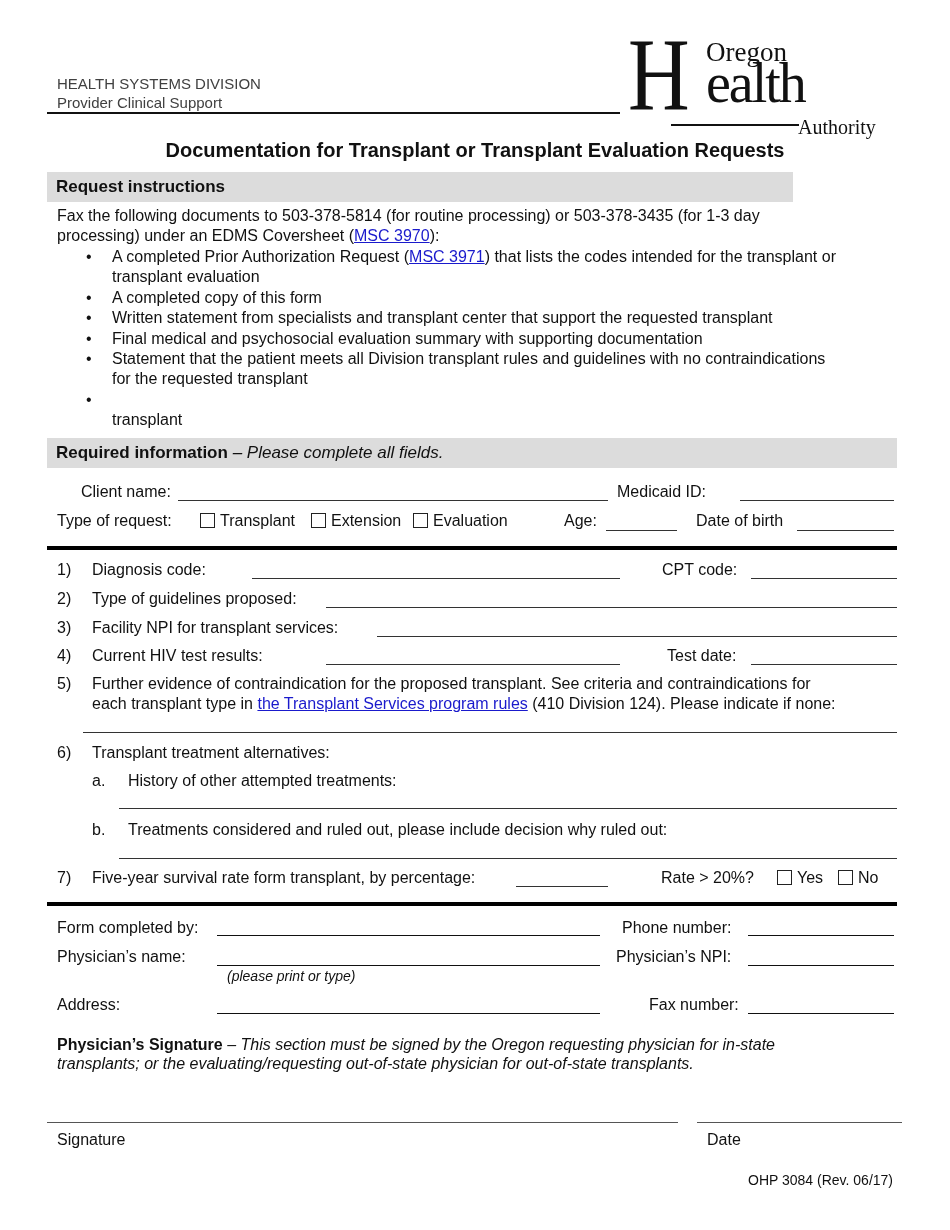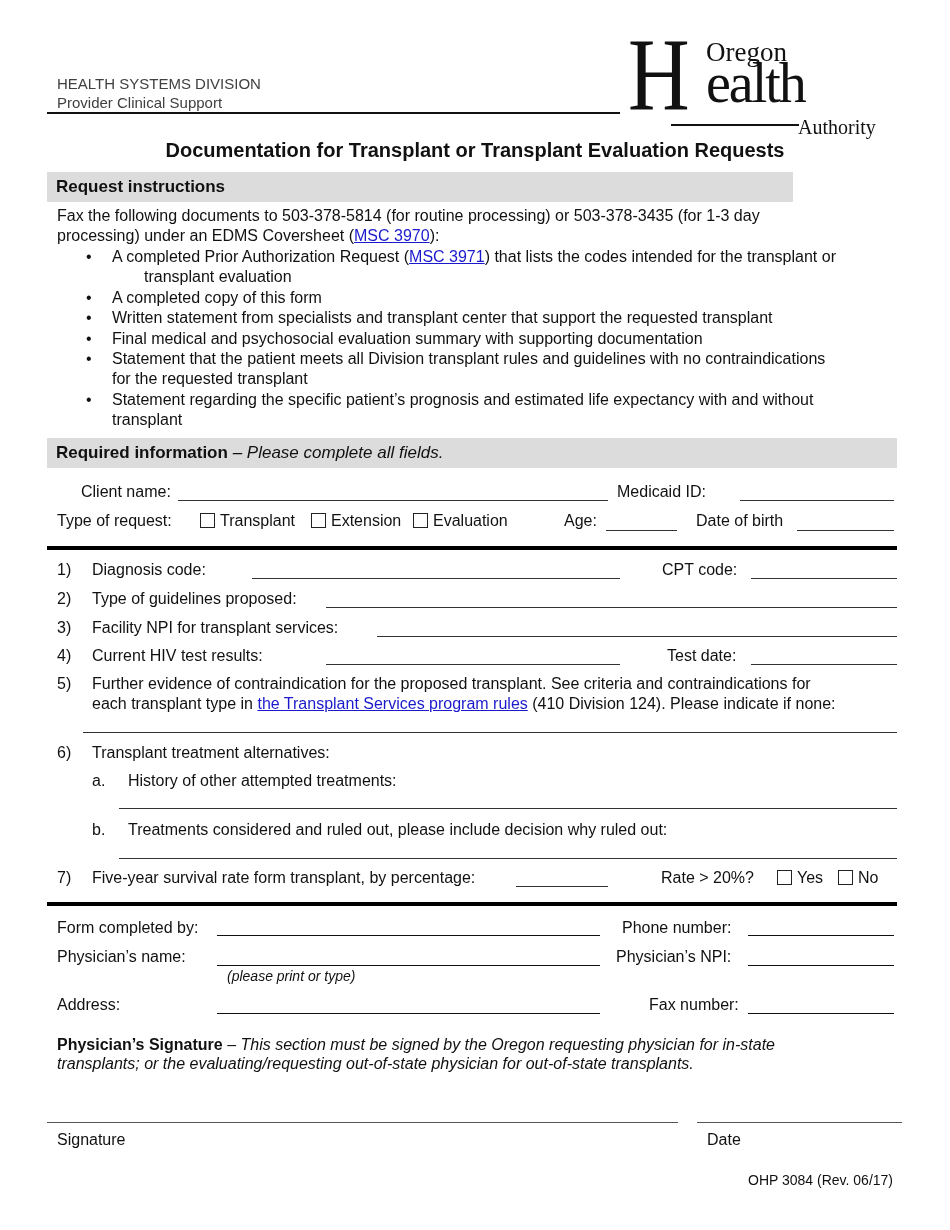--- a/index.html
+++ b/index.html
@@ -53,42 +53,41 @@
 
 <div class="abs t16" style="left:57px; top:206px;">Fax the following documents to 503-378-5814 (for routine processing) or 503-378-3435 (for 1-3 day</div>
 <div class="abs t16" style="left:57px; top:226px;">
   <span>processing) under an EDMS Coversheet (</span><span class="link">MSC 3970</span><span>):</span>
 </div>
 
 <div class="abs t16" style="left:112px; top:247px;">
   <span class="bullet-dot">•</span>
   <span>A completed Prior Authorization Request (</span><span class="link">MSC 3971</span><span>) that lists the codes intended for the transplant or</span>
 </div>
-<div class="abs t16" style="left:112px; top:267px;margin-left:32px;">transplant evaluation</div>
+<div class="abs t16" style="left:112px; top:267px;">transplant evaluation</div>
 
 <div class="abs t16" style="left:112px; top:288px;">
   <span class="bullet-dot">•</span>
   <span>A completed copy of this form</span>
 </div>
 <div class="abs t16" style="left:112px; top:308px;">
   <span class="bullet-dot">•</span>
   <span>Written statement from specialists and transplant center that support the requested transplant</span>
 </div>
 <div class="abs t16" style="left:112px; top:329px;">
   <span class="bullet-dot">•</span>
   <span>Final medical and psychosocial evaluation summary with supporting documentation</span>
 </div>
 <div class="abs t16" style="left:112px; top:349px;">
   <span class="bullet-dot">•</span>
   <span>Statement that the patient meets all Division transplant rules and guidelines with no contraindications</span>
 </div>
 <div class="abs t16" style="left:112px; top:369px;">for the requested transplant</div>
 <div class="abs t16" style="left:112px; top:390px;">
   <span class="bullet-dot">•</span>
-  <span>Statement regarding the specific patient’s prognosis and estimated life expectancy with and without</span>
 </div>
 <div class="abs t16" style="left:112px; top:410px;">transplant</div>
 
 <div class="shade" style="left:47px; top:438px; width:850px; height:30px;">
   <span class="abs" style="left:9px; top:5px; font-size:17px;"><b>Required information</b><i> – Please complete all fields.</i></span>
 </div>
 
 <div class="abs t16" style="left:57px; top:482px;margin-left:24px;">Client name:</div>
 <div class="uline" style="left:178px; top:500px; width:430px;"></div>
 <div class="abs t16" style="left:617px; top:482px;">Medicaid ID:</div>

